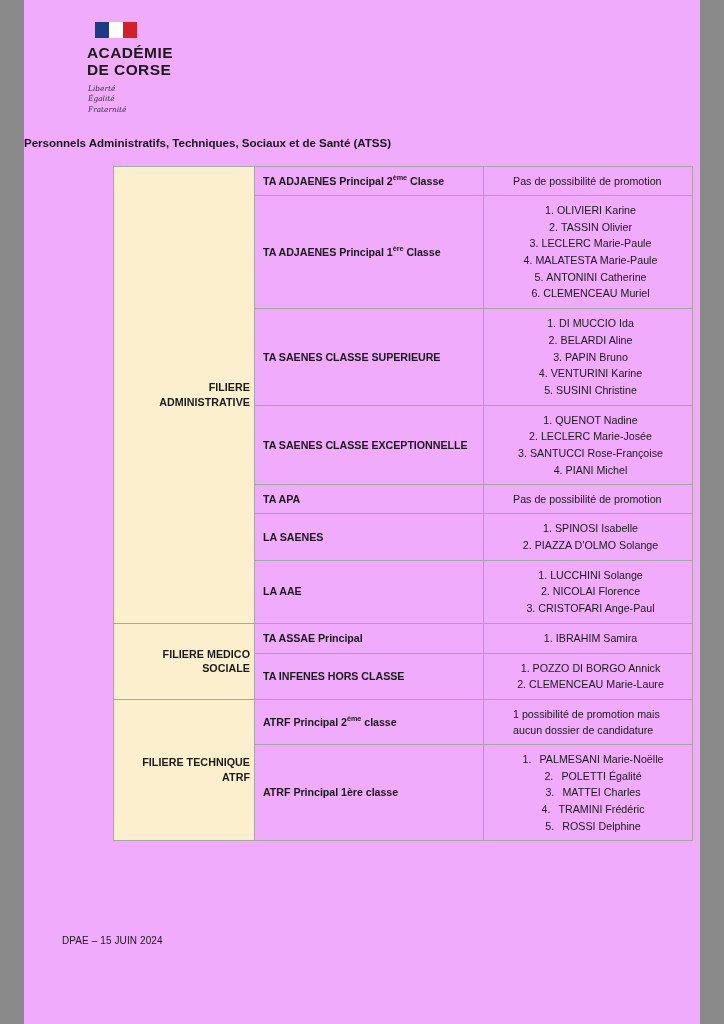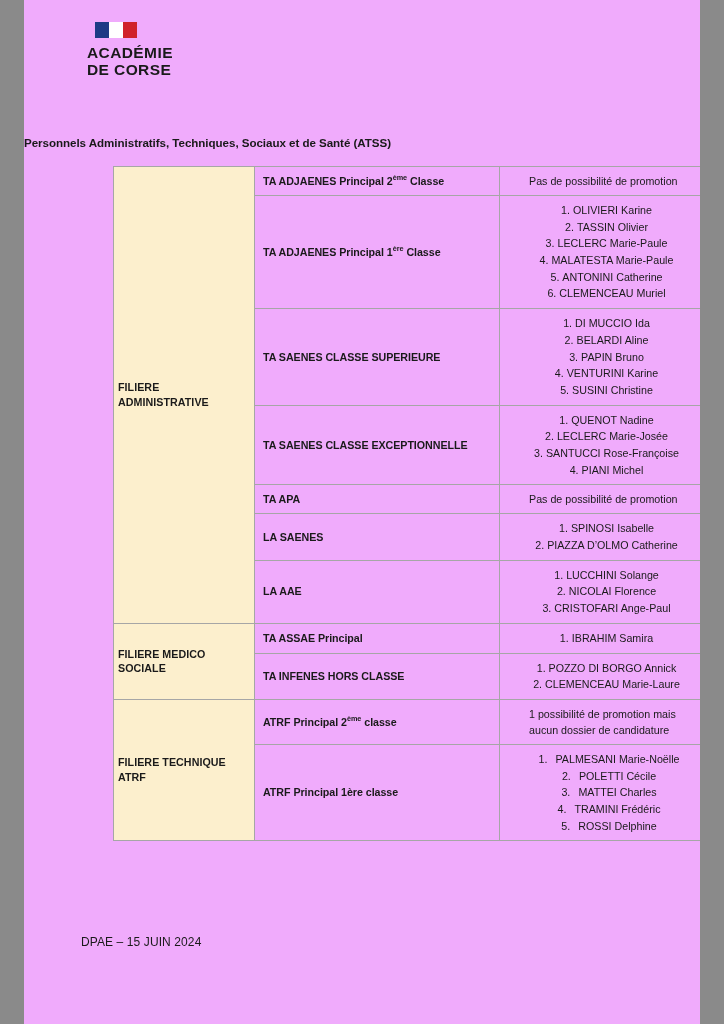--- a/index.html
+++ b/index.html
@@ -82,28 +82,28 @@
     position: absolute;
     left: 89px;
     top: 166px;
     width: 545px;
     border-collapse: collapse;
     table-layout: fixed;
   }
   .promo-table td {
     border: 1px solid #a6a6a6;
     vertical-align: middle;
-    padding: 6px 20px;
+    padding: 6px 4px;
     font-size: 10.7px;
     line-height: 1.0;
   }
   td.col-filiere {
     width: 132px;
     background: #FCEFCD;
-    text-align: left;
+    text-align: right;
     font-weight: bold;
     font-size: 10.7px;
     line-height: 1.38;
     letter-spacing: 0.05px;
     padding: 6px 4px;
   }
   td.col-grade {
     width: 216px;
     font-weight: bold;
     padding-left: 8px;
@@ -135,41 +135,45 @@
     font-size: 10.7px;
     line-height: 1.5;
     margin-left: 20px;
   }
 
   
   .footer {
     position: absolute;
     left: 38px;
     top: 935px;
-    font-size: 12px;
+    font-size: 10px;
     letter-spacing: 0.1px;
     color: #1a1a1a;
-    margin-left: 19px;
   }
 </style>
 </head>
 <body>
 
 <div class="page">
 
   <div class="logo-block">
     <div class="flag">
       <div class="band blue"></div>
       <div class="band white"></div>
       <div class="band red"></div>
     </div>
     <div class="logo-name">
       <div>ACADÉMIE</div>
       <div>DE CORSE</div>
     </div>
+    <div class="logo-motto">
+      <div>Liberté</div>
+      <div>Égalité</div>
+      <div>Fraternité</div>
+    </div>
   </div>
 
   <div class="doc-subtitle">Personnels Administratifs, Techniques, Sociaux et de Santé (ATSS)</div>
 
   <table class="promo-table">
     <tbody>
         <tr>
           <td class="col-filiere" rowspan="7">
             <div>FILIERE</div>
             <div>ADMINISTRATIVE</div>
@@ -219,21 +223,21 @@
           <td class="col-grade"><span>TA APA</span></td>
           <td class="col-names">
             <div class="note-text">Pas de possibilité de promotion</div>
           </td>
         </tr>
         <tr>
           <td class="col-grade"><span>LA SAENES</span></td>
           <td class="col-names">
             <ul class="name-list">
               <li><span class="num">1.</span><span>SPINOSI Isabelle</span></li>
-              <li><span class="num">2.</span><span>PIAZZA D’OLMO Catherine</span></li>
+              <li><span class="num">2.</span><span>PIAZZA D’OLMO Solange</span></li>
             </ul>
           </td>
         </tr>
         <tr>
           <td class="col-grade"><span>LA AAE</span></td>
           <td class="col-names">
             <ul class="name-list">
               <li><span class="num">1.</span><span>LUCCHINI Solange</span></li>
               <li><span class="num">2.</span><span>NICOLAI Florence</span></li>
               <li><span class="num">3.</span><span>CRISTOFARI Ange-Paul</span></li>
@@ -269,21 +273,21 @@
           <td class="col-grade"><span>ATRF Principal 2</span><sup>ème</sup><span> classe</span></td>
           <td class="col-names">
             <div class="note-text">1 possibilité de promotion mais aucun dossier de candidature</div>
           </td>
         </tr>
         <tr>
           <td class="col-grade"><span>ATRF Principal 1ère classe</span></td>
           <td class="col-names">
             <ul class="name-list wide">
               <li><span class="num">1.</span><span>PALMESANI Marie-Noëlle</span></li>
-              <li><span class="num">2.</span><span>POLETTI Cécile</span></li>
+              <li><span class="num">2.</span><span>POLETTI Égalité</span></li>
               <li><span class="num">3.</span><span>MATTEI Charles</span></li>
               <li><span class="num">4.</span><span>TRAMINI Frédéric</span></li>
               <li><span class="num">5.</span><span>ROSSI Delphine</span></li>
             </ul>
           </td>
         </tr>
       </tbody>
   </table>
 
   <div class="footer">DPAE – 15 JUIN 2024</div>

